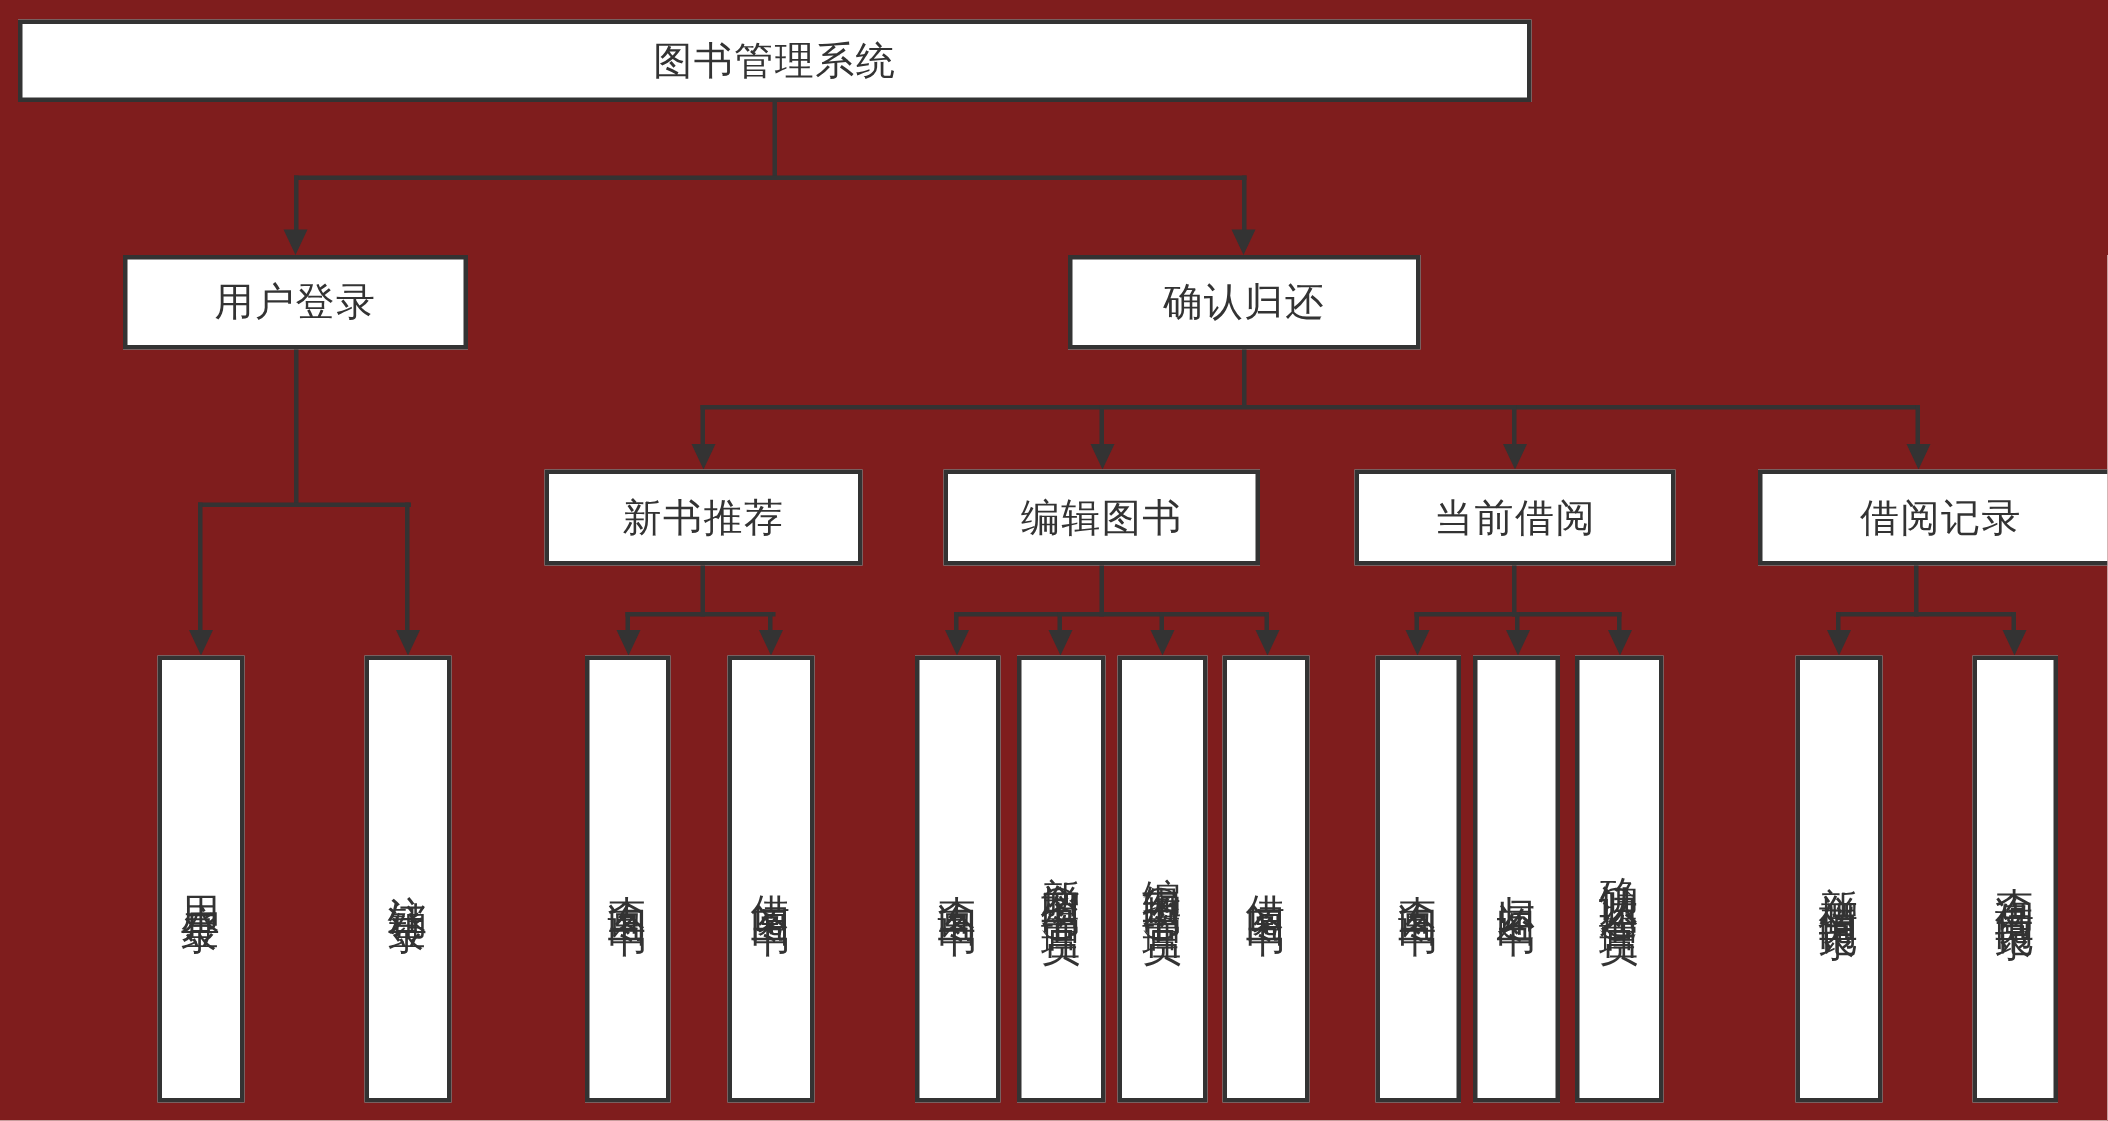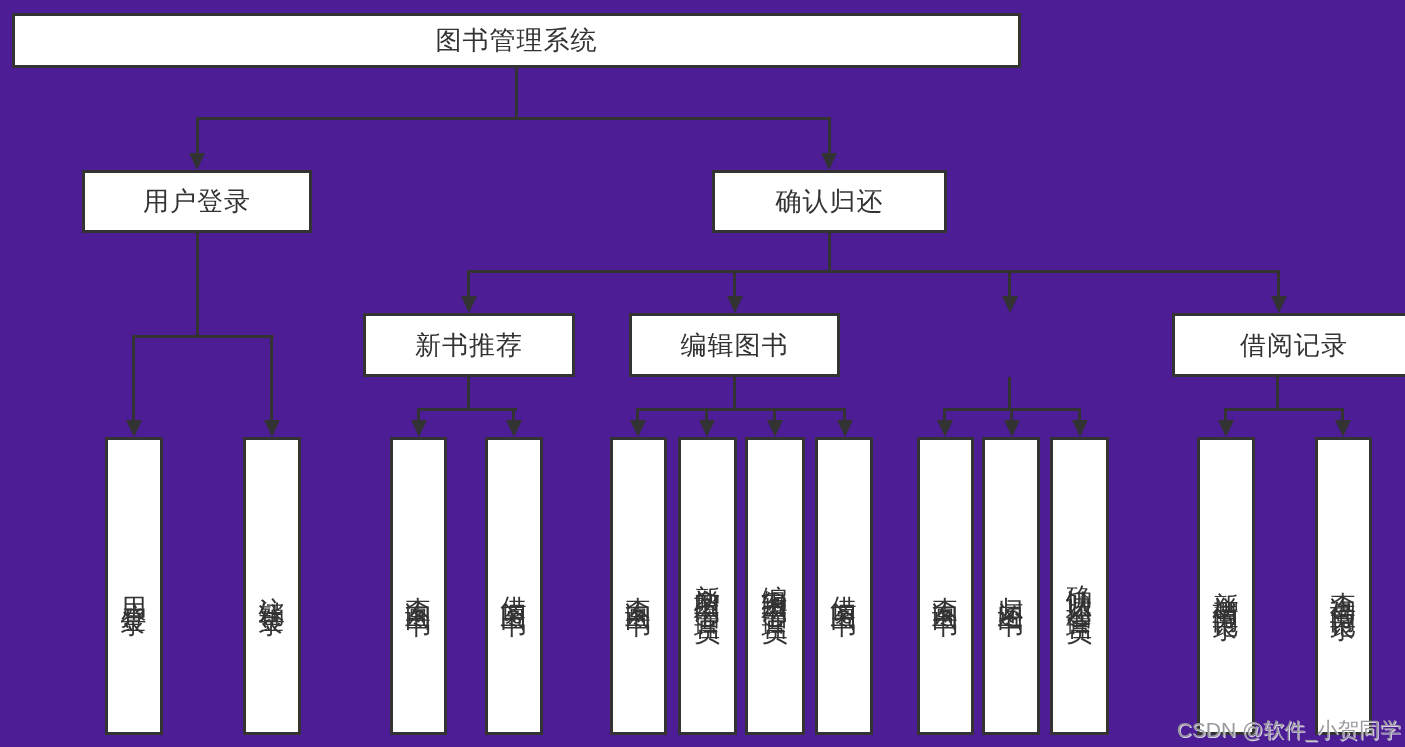--- a/index.html
+++ b/index.html
@@ -4,21 +4,21 @@
 <style>
   html, body {
     margin: 0;
     padding: 0;
     background: #ffffff;
   }
   .canvas {
     position: relative;
     width: 1405px;
     height: 747px;
-    background: #4c1d95;
+    background: #7f1d1d;
     font-family: "Liberation Sans", "DejaVu Sans", sans-serif;
     overflow: hidden;
     text-align: right;
   }
   .node {
     position: absolute;
     box-sizing: border-box;
     border: 3px solid #333333;
     background: #ffffff;
     display: flex;
@@ -104,20 +104,23 @@
   <div class="arrow" style="left:1002px; top:296px;"></div>
   <div class="vline" style="left:1277px; top:270px; height:28px;"></div>
   <div class="arrow" style="left:1271px; top:296px;"></div>
 
   <div class="node" style="left:363px; top:313px; width:212px; height:64px;">
     <span class="hlabel">新书推荐</span>
   </div>
   <div class="node" style="left:629px; top:313px; width:211px; height:64px;">
     <span class="hlabel">编辑图书</span>
   </div>
+  <div class="node" style="left:903px; top:313px; width:214px; height:64px;">
+    <span class="hlabel">当前借阅</span>
+  </div>
   <div class="node" style="left:1172px; top:313px; width:244px; height:64px;">
     <span class="hlabel">借阅记录</span>
   </div>
 
   <div class="vline" style="left:467px; top:377px; height:34px;"></div>
   <div class="hline" style="left:417px; top:408px; width:100px;"></div>
   <div class="vline" style="left:417px; top:408px; height:14px;"></div>
   <div class="arrow" style="left:411px; top:420px;"></div>
   <div class="vline" style="left:512px; top:408px; height:14px;"></div>
   <div class="arrow" style="left:506px; top:420px;"></div>
@@ -186,15 +189,14 @@
     <span class="vlabel">确认归还（管理员）</span>
   </div>
 
   <div class="node" style="left:1197px; top:437px; width:58px; height:298px;">
     <span class="vlabel">新增借阅记录</span>
   </div>
   <div class="node" style="left:1315px; top:437px; width:57px; height:298px;">
     <span class="vlabel">查询借阅记录</span>
   </div>
 
-  <div class="watermark">CSDN @软件_小贺同学</div>
 
 </div>
 
 </body></html>

